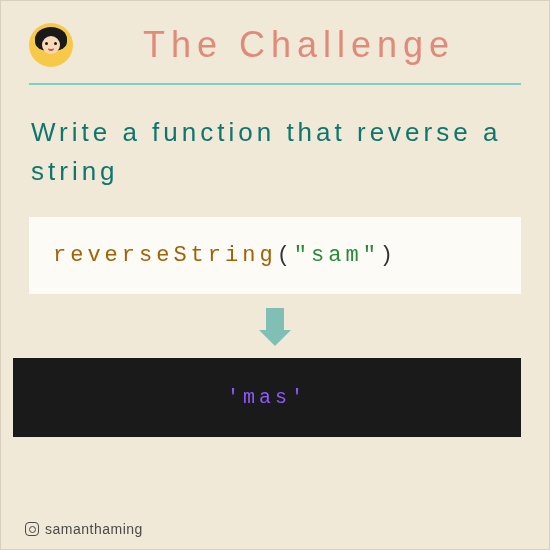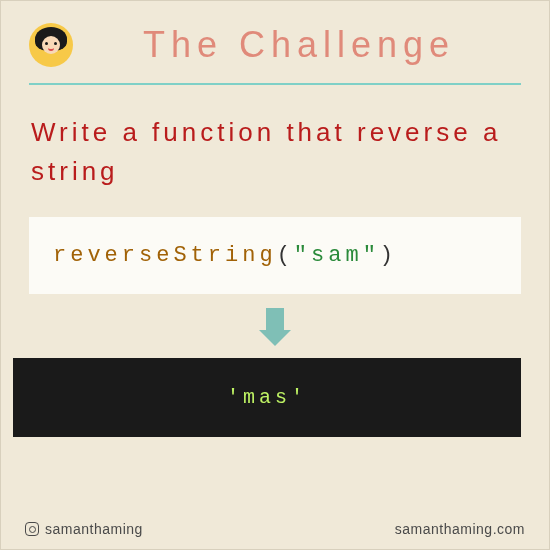--- a/index.html
+++ b/index.html
@@ -69,21 +69,21 @@
     text-align: center;
     padding-right: 20px;
   }
   .rule {
     margin: 6px 28px 0 28px;
     border: none;
     border-top: 2px solid #7fd0c7;
   }
   .prompt {
     margin: 28px 28px 0 30px;
-    color: #b91c1c;
+    color: #0f766e;
     font-size: 26px;
     font-weight: 300;
     letter-spacing: 4px;
     line-height: 1.5;
   }
   .code-light {
     margin: 26px 28px 0 28px;
     background: #fcfbf6;
     padding: 26px 24px;
     font-family: "Courier New", monospace;
@@ -117,21 +117,21 @@
     margin-left: -4px;
   }
   .code-dark {
     margin: 4px 28px 0 12px;
     background: #1a1a1a;
     padding: 28px 24px;
     font-family: "Courier New", monospace;
     font-size: 20px;
     letter-spacing: 4px;
     text-align: center;
-    color: #bef264;
+    color: #8b5cf6;
   }
   .footer {
     position: absolute;
     left: 0; right: 0; bottom: 12px;
     display: flex;
     justify-content: space-between;
     align-items: center;
     padding: 0 24px;
     font-size: 14px;
     color: #4a4a4a;
@@ -181,16 +181,13 @@
 
 <div class="code-dark">
   <span>'mas'</span>
 </div>
 
 <div class="footer">
   <div class="seg">
     <span class="ig-icon"></span>
     <span>samanthaming</span>
   </div>
-  <div class="seg">
-    <span>samanthaming.com</span>
-  </div>
 </div>
 
 </body></html>

